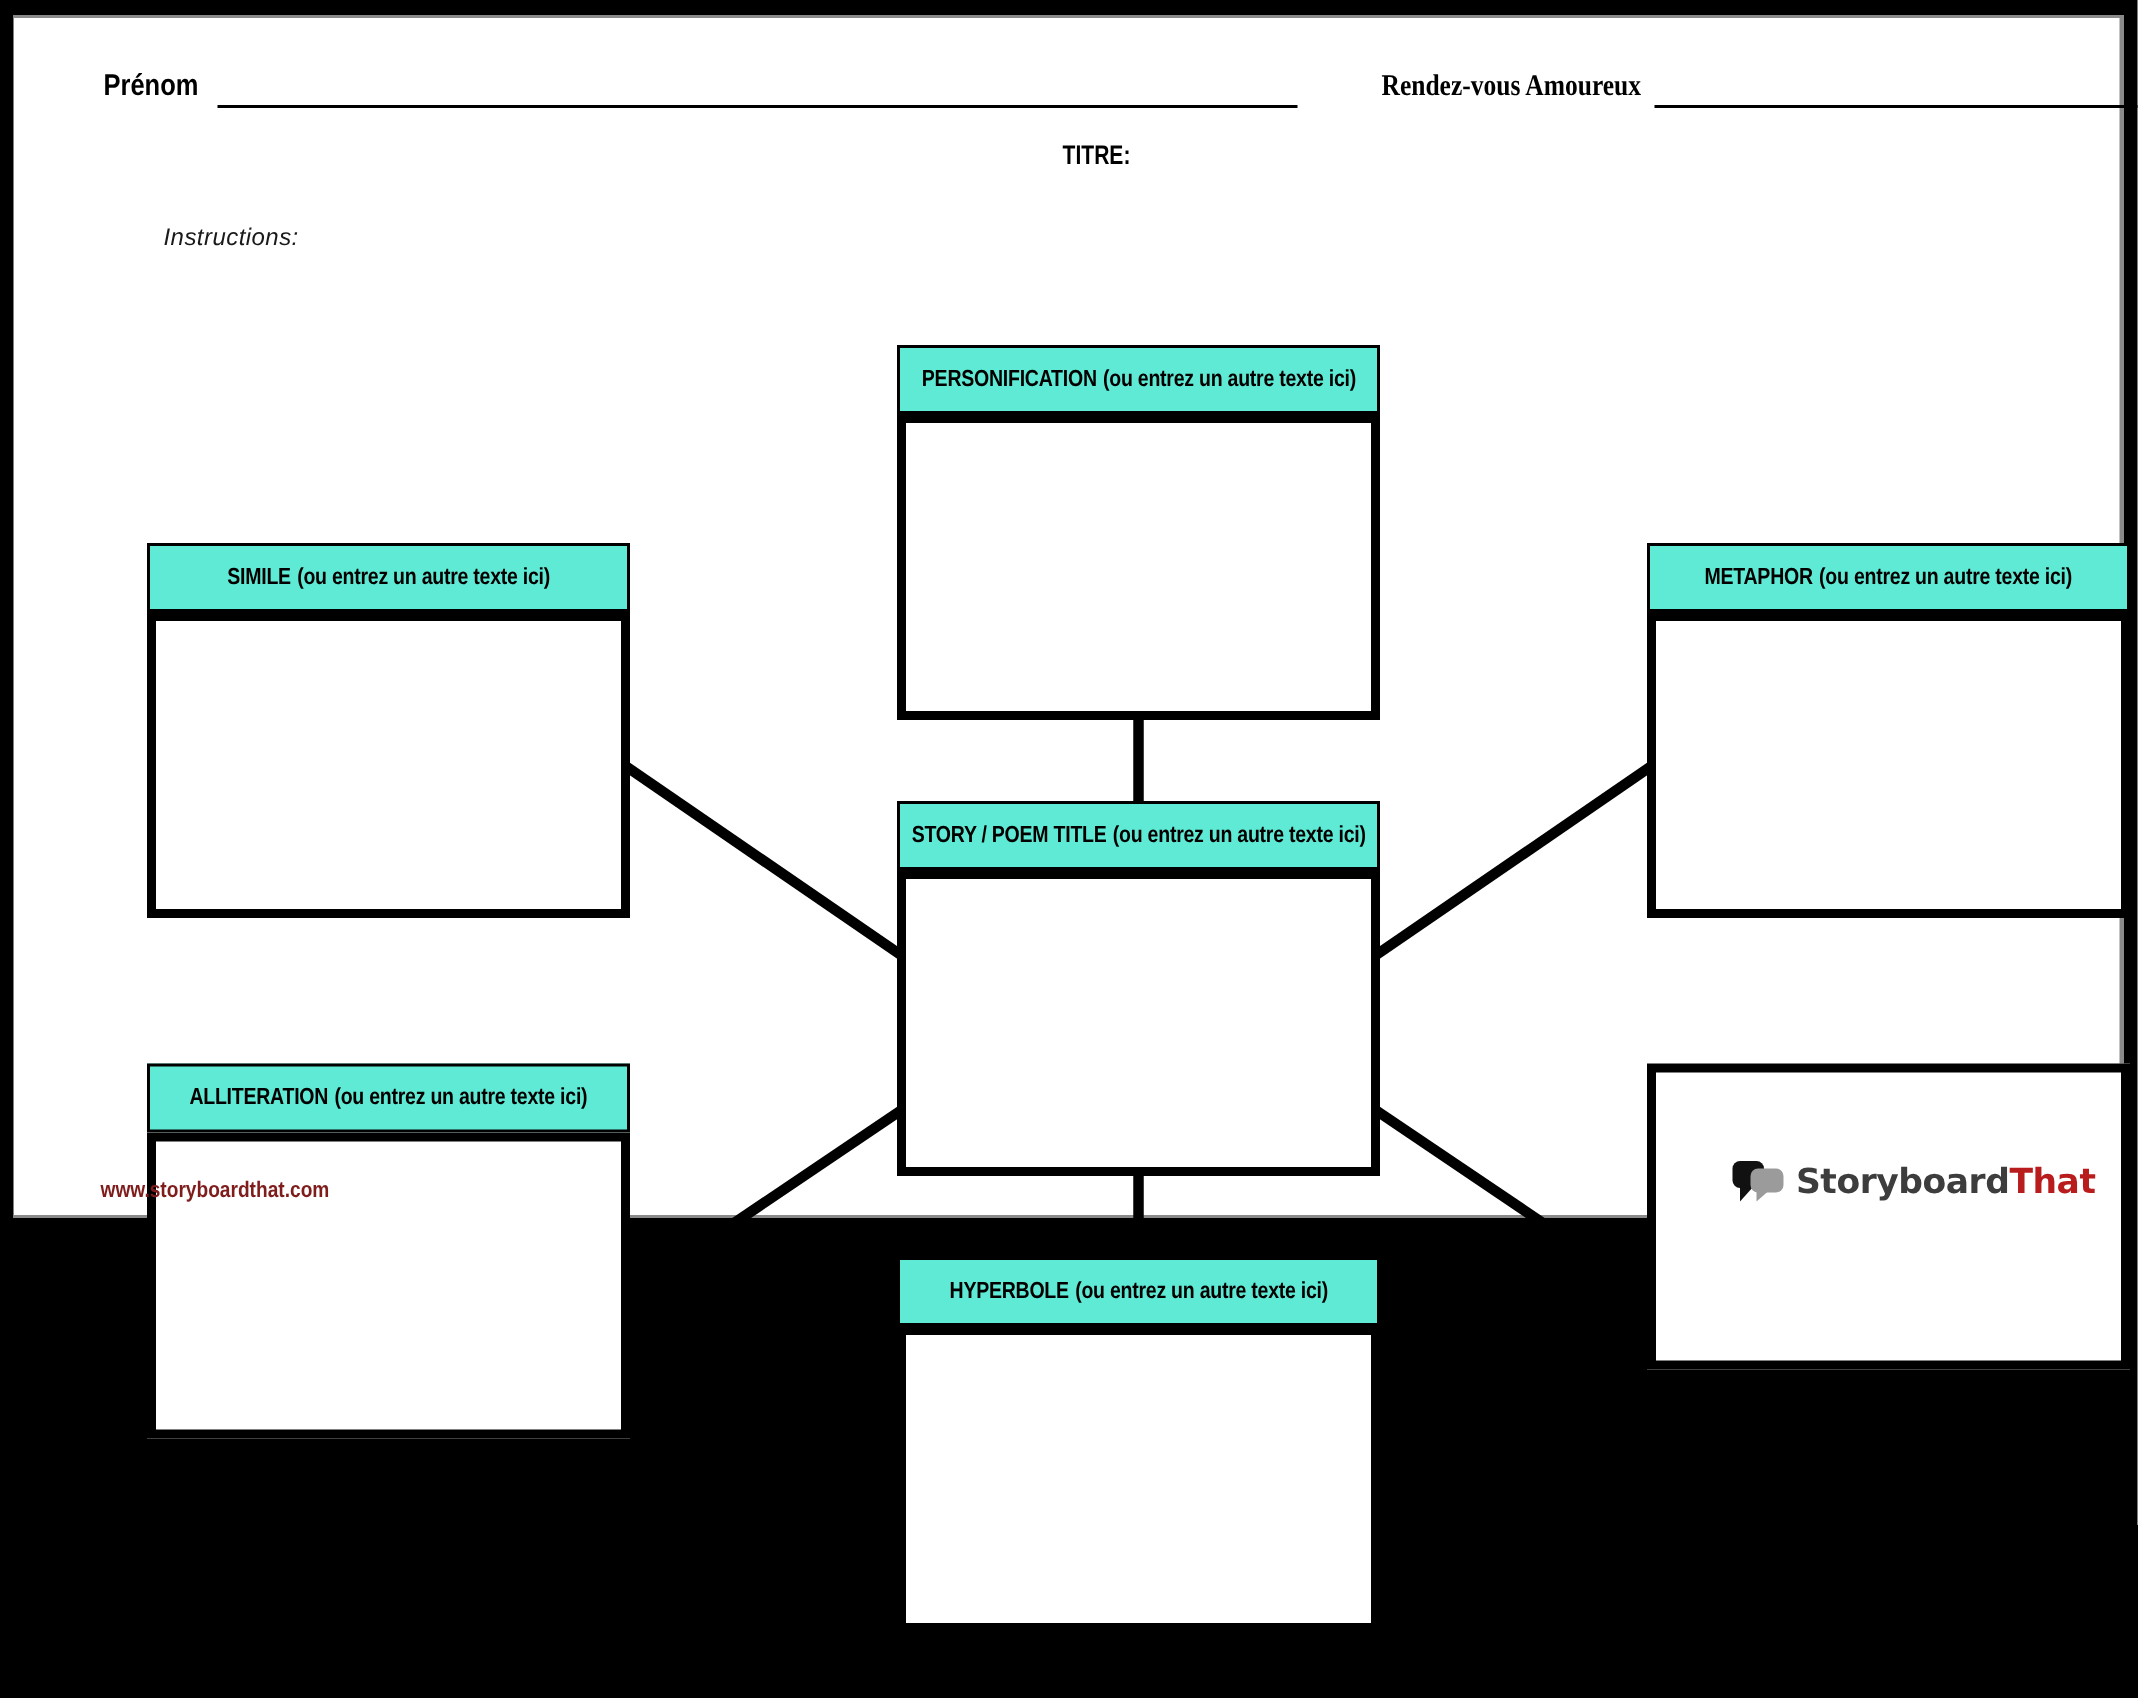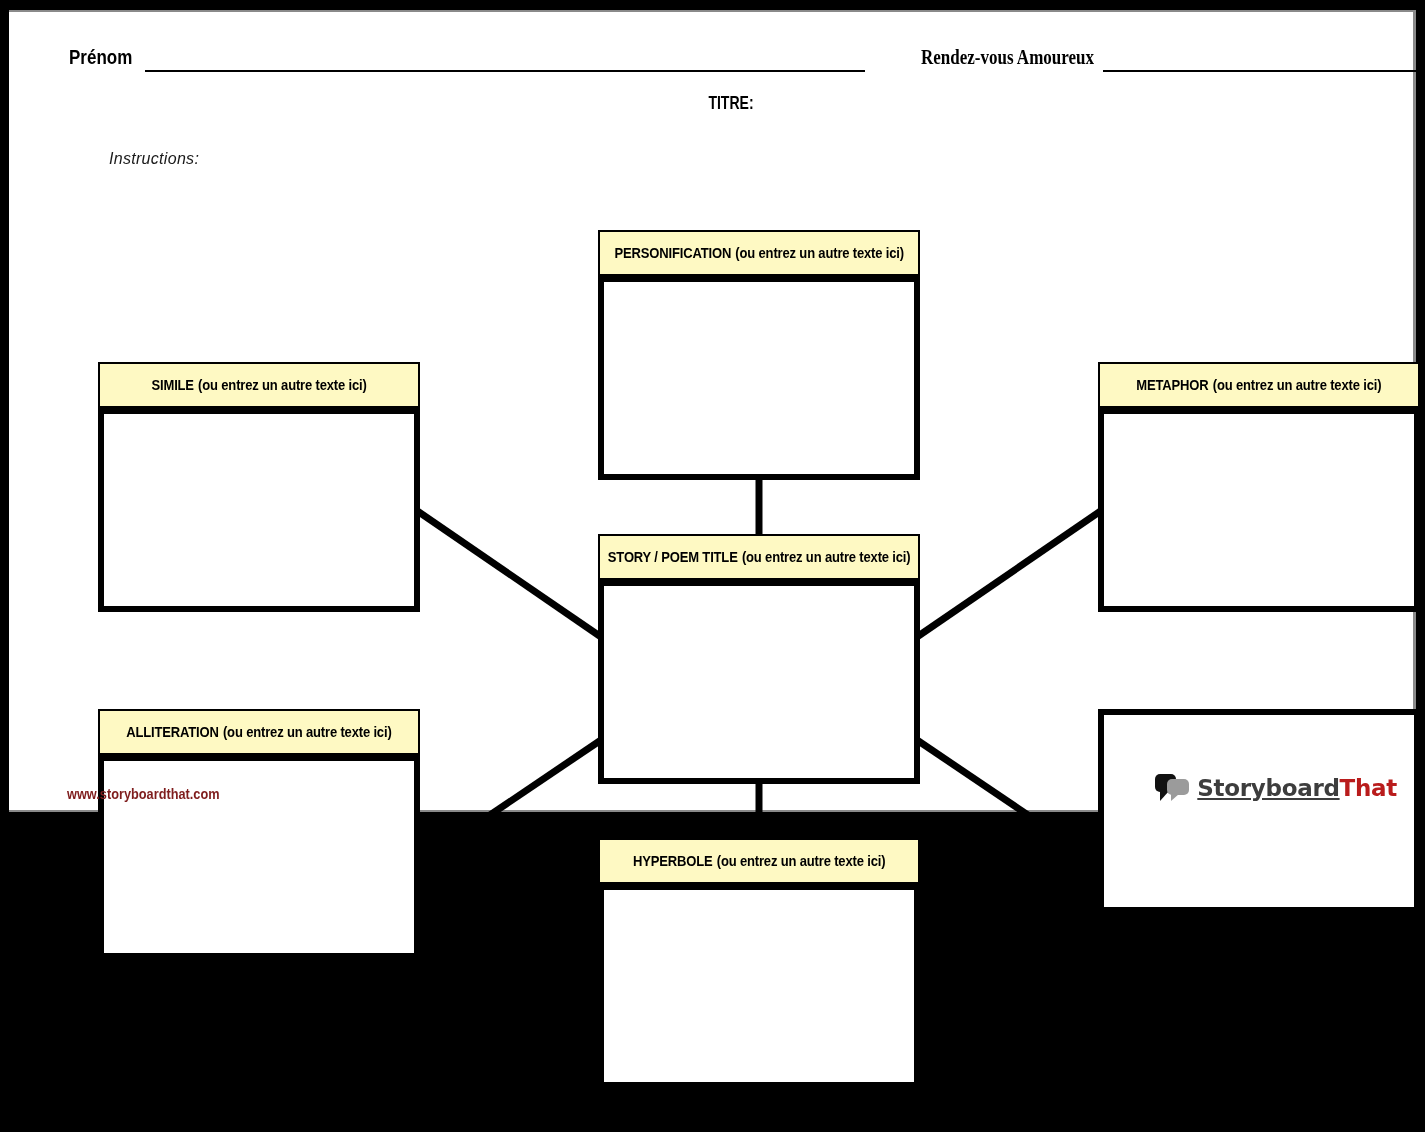--- a/index.html
+++ b/index.html
@@ -28,40 +28,40 @@
   #prenom-line{left:96px;top:58px;width:720px;}
   #assignment-line{left:1054px;top:58px;width:326px;}
   #titre{position:absolute;left:0;top:81px;width:100%;text-align:center;font-size:18px;font-weight:bold;color:#000;}
   #titre .cond{transform:scaleX(0.78);transform-origin:center center;}
   #instructions{position:absolute;left:26px;top:138px;font-size:16px;font-style:italic;color:#1a1a1a;letter-spacing:0.3px;margin-left:34px;}
 
   
   #connectors{position:absolute;left:0;top:0;width:1404px;height:1078px;}
   .node{position:absolute;width:322px;}
   .node .bar{
-    box-sizing:border-box;height:46px;background:#fef9c3;
+    box-sizing:border-box;height:46px;background:#5eead4;
     border:2px solid #000;display:flex;align-items:center;justify-content:center;
   }
   .node .bar-text{display:inline-block;transform:scaleX(0.84);transform-origin:center center;
     white-space:nowrap;font-size:15.5px;font-weight:bold;color:#000;letter-spacing:-0.2px;}
   .node .bar-text .s{margin-left:5px;}
   .node .body{box-sizing:border-box;height:204px;background:#ffffff;border:6px solid #000;}
   #node-personification{left:549px;top:218px;}
   #node-center{left:549px;top:522px;}
   #node-hyperbole{left:549px;top:826px;}
   #node-simile{left:49px;top:350px;}
   #node-alliteration{left:49px;top:697px;}
   #node-metaphor{left:1049px;top:350px;}
   #node-onomatopoeia{left:1049px;top:697px;}
 
   
   #footer-url{position:absolute;left:18px;bottom:8px;font-size:15px;font-weight:bold;color:#7f1d1d;}
   #logo{position:absolute;right:16px;bottom:6px;display:flex;align-items:center;gap:5px;}
   #logo .logo-text{font-family:"DejaVu Sans", sans-serif;font-size:23px;font-weight:bold;letter-spacing:-0.3px;}
-  #logo-a{color:#3d3d3d;text-decoration:underline;}
+  #logo-a{color:#3d3d3d;}
   #logo-b{color:#b91c1c;}
 </style>
 </head>
 <body>
 
 <div class="page">
   <div class="sheet">
 
     <div class="hdr-label" id="prenom-label">
       <span class="cond">Prénom</span>

